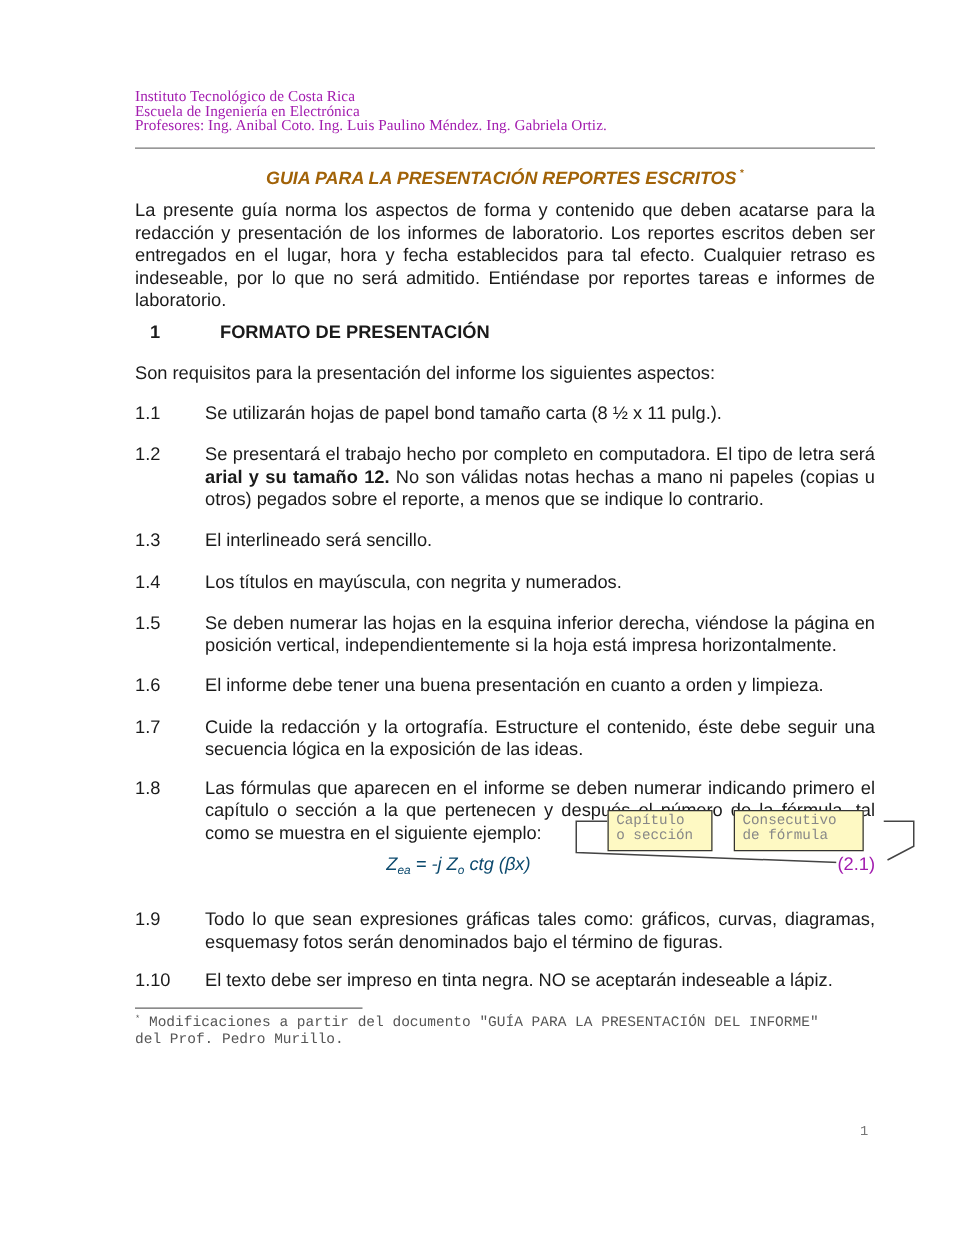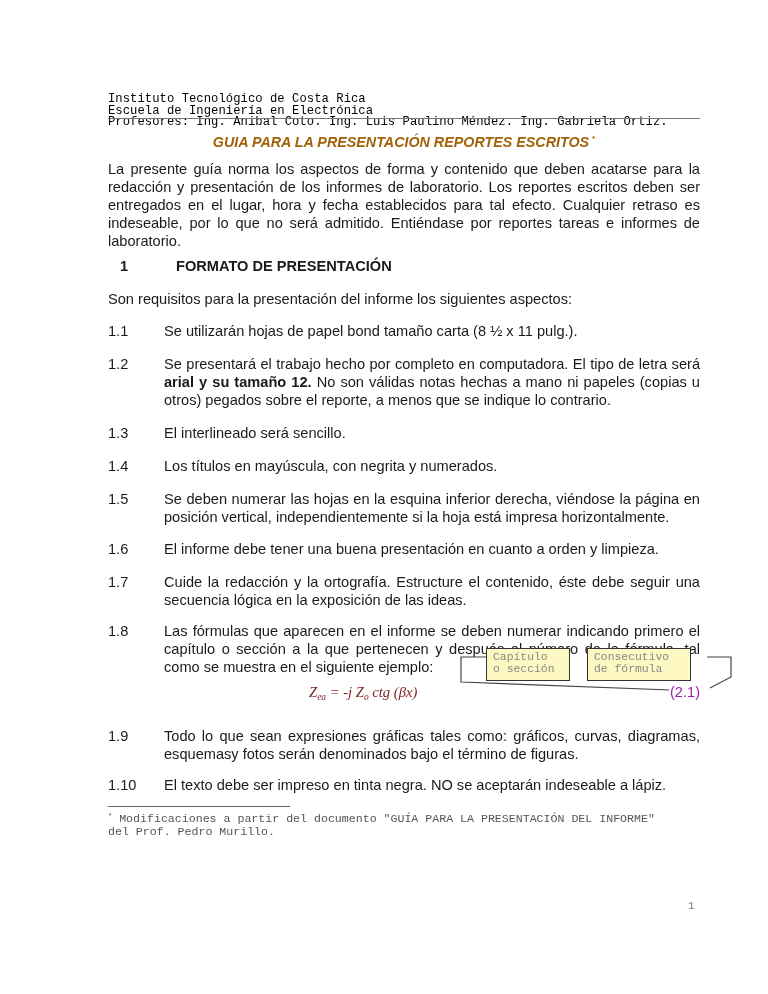--- a/index.html
+++ b/index.html
@@ -1,21 +1,21 @@
 <!DOCTYPE html>
 <html><head>
   <meta charset="utf-8">
   <style>
     html, body { margin: 0; padding: 0; background: #ffffff; }
     body { width: 768px; height: 994px; position: relative; overflow: hidden; color: #111; }
     .page { position: absolute; left: 0; top: 0; width: 768px; height: 994px; }
 
-    .hdr { position: absolute; left: 108px; top: 94px; width: 592px;
-      font-family: Liberation Mono, monospace;
-      font-size: 12.2px; line-height: 11.6px; color: #000000; letter-spacing: 0.05px; }
+    .hdr { position: absolute; left: 108px; top: 72px; width: 592px;
+      font-family: Liberation Serif, serif;
+      font-size: 12.2px; line-height: 11.6px; color: #a21caf; letter-spacing: 0.05px; }
     .hdr div { white-space: nowrap; }
     .hdr-rule { position: absolute; left: 108px; top: 118px; width: 592px; height: 0;
       border-top: 1.5px solid #777; }
 
     .title { position: absolute; left: 108px; top: 134px; width: 592px; text-align: center;
       font-family: "Liberation Sans", sans-serif; font-weight: bold; font-style: italic;
       font-size: 14.3px; color: #a16207; }
     .title sup { font-size: 8px; font-style: normal; vertical-align: 6px; margin-left: 3px; }
 
     .body { font-family: "Liberation Sans", sans-serif; font-size: 14.6px; line-height: 18px; color: #1a1a1a; }
@@ -28,22 +28,22 @@
 
     .item { position: absolute; left: 108px; width: 592px; display: flex; }
     .item .n { width: 56px; flex: 0 0 56px; }
     .item .t { flex: 1; text-align: justify; }
     .item .t b { font-weight: bold; }
 
     .box { position: absolute; border: 1.5px solid #333; background: #fef9c3;
       font-family: "Liberation Mono", "DejaVu Sans Mono", monospace; font-size: 11.4px;
       line-height: 11.5px; color: #888; padding: 3px 6px; box-sizing: border-box; }
 
-    .formula { position: absolute; left: 309px; top: 683px; font-family: Liberation Serif, serif;
-      font-style: italic; font-size: 14.6px; color: #7f1d1d; }
+    .formula { position: absolute; left: 309px; top: 683px; font-family: Liberation Sans, sans-serif;
+      font-style: italic; font-size: 14.6px; color: #0c4a6e; }
     .formula sub { font-size: 9.5px; vertical-align: -3px; }
     .eqno { position: absolute; left: 669px; top: 683px; font-family: "Liberation Sans", sans-serif;
       font-size: 14.6px; color: #a21caf; background: #fff; padding-left: 1px; }
 
     svg.conn { position: absolute; left: 0; top: 0; width: 768px; height: 994px; pointer-events: none; }
 
     .fn-rule { position: absolute; left: 108px; top: 806px; width: 182px; border-top: 1px solid #666; }
     .fn { position: absolute; left: 108px; top: 810px; width: 560px;
       font-family: "Liberation Mono", "DejaVu Sans Mono", monospace; font-size: 11.6px;
       line-height: 13px; color: #555; }

